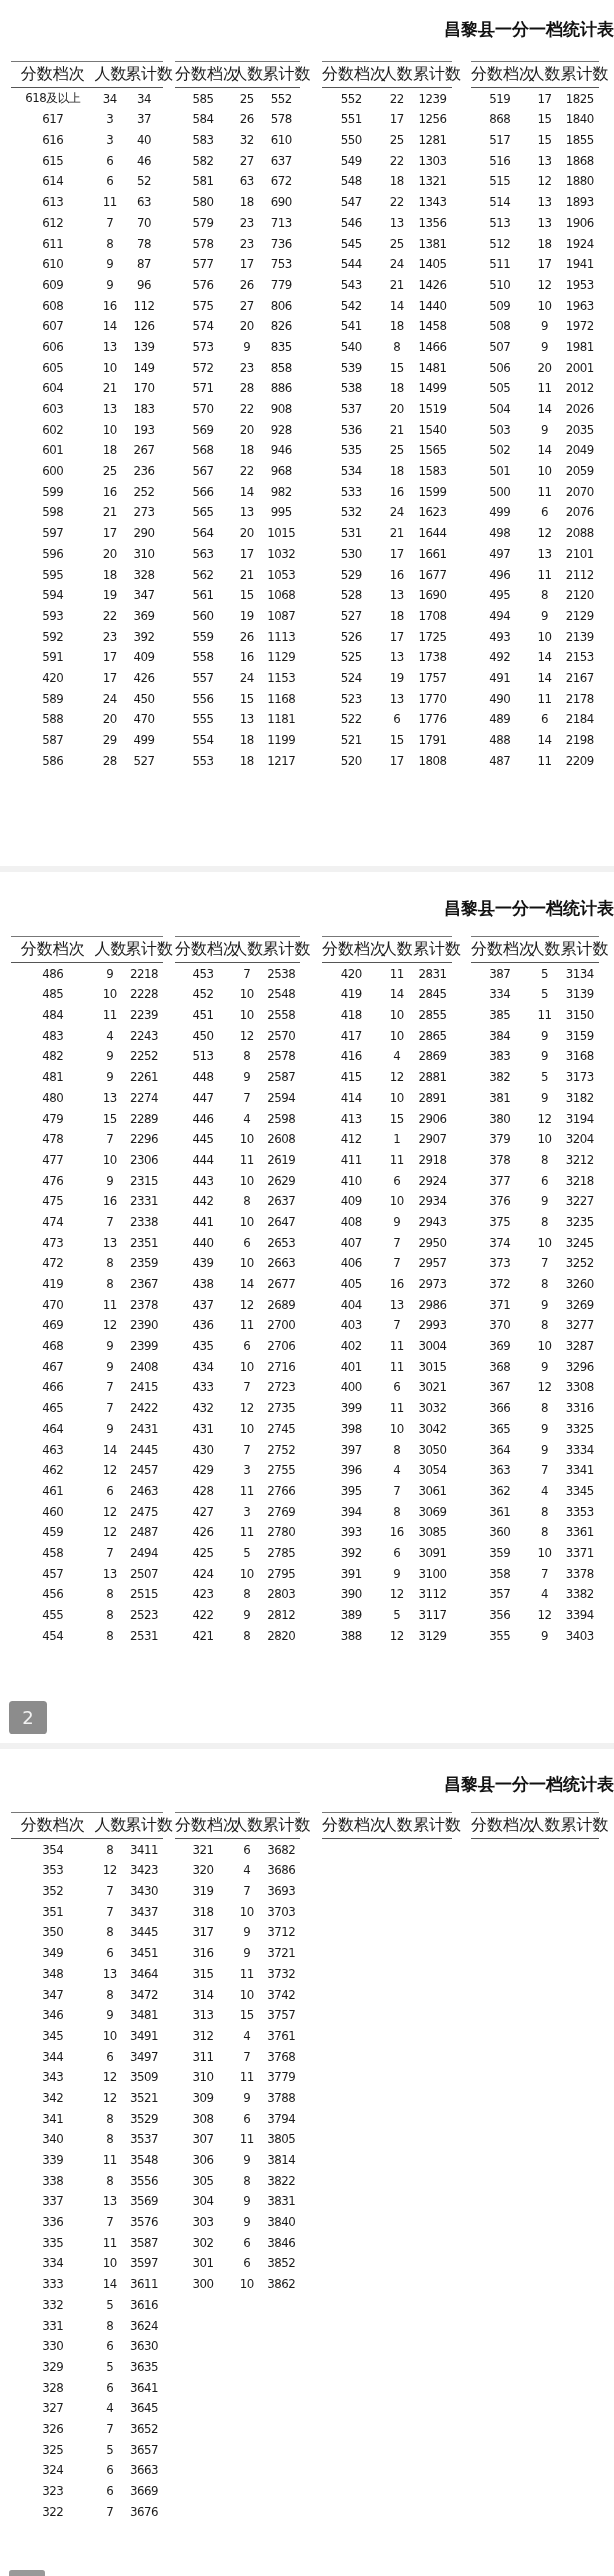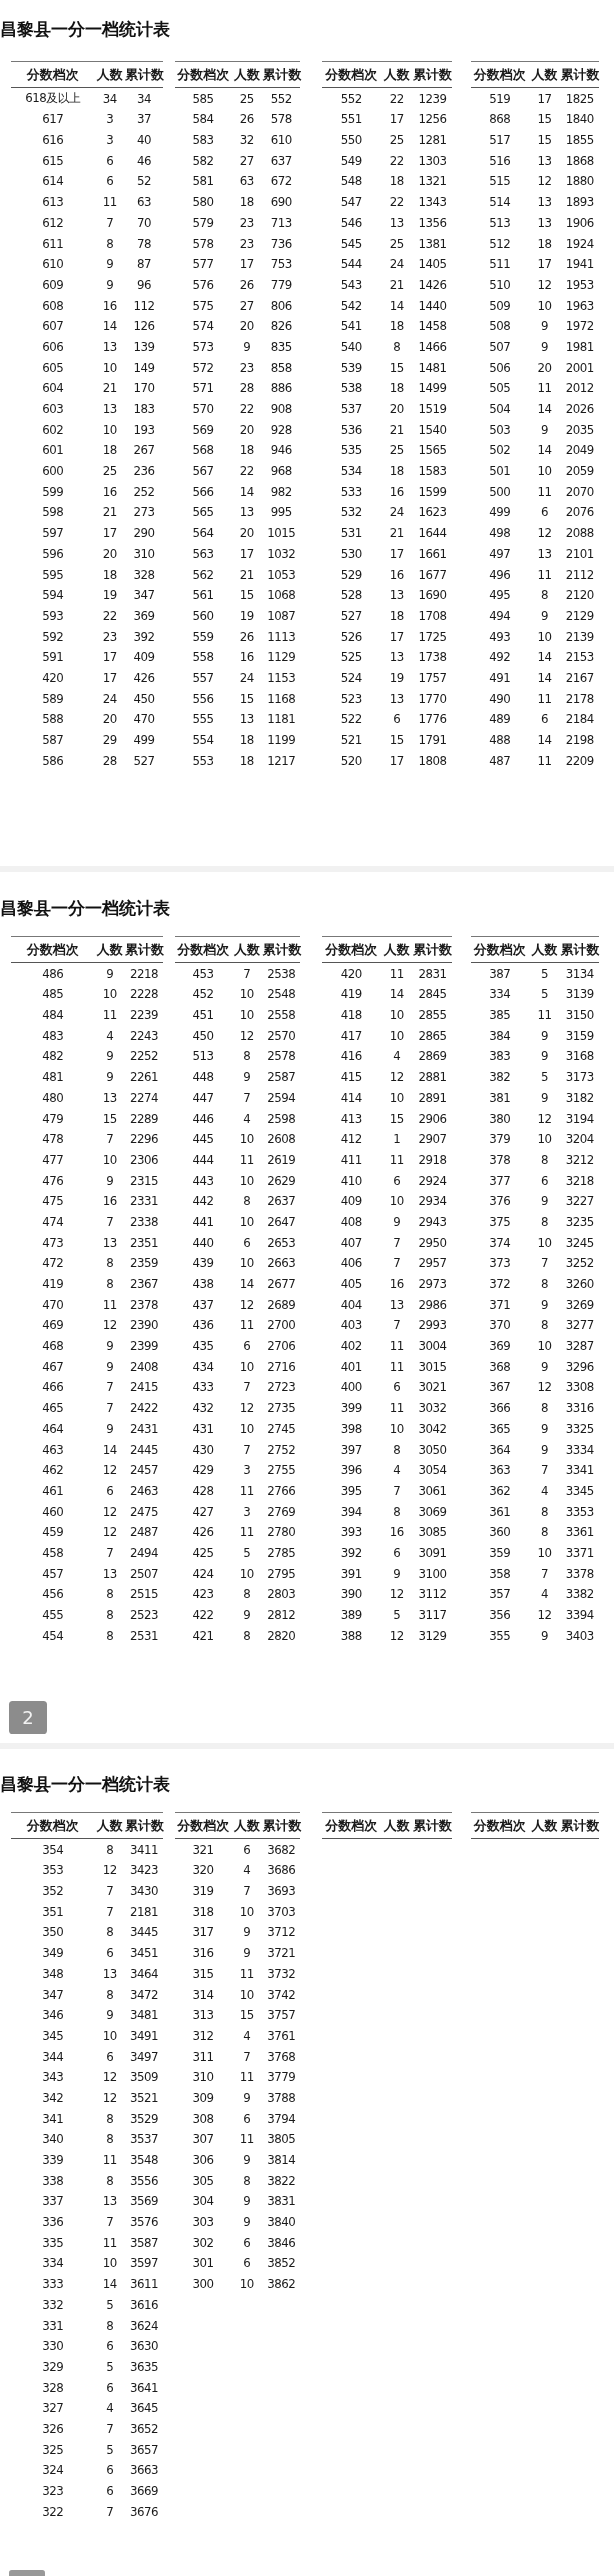--- a/index.html
+++ b/index.html
@@ -1,24 +1,24 @@
 <!DOCTYPE html>
 <html style="font-size:14.5px"><head>
 <meta charset="utf-8">
 <style>
   html, body { margin:0; padding:0; background:#ffffff; }
   body { width:614px; height:2576px; position:relative; overflow:hidden;
          font-family:"DejaVu Sans", "Liberation Sans", sans-serif; color:#1a1a1a; }
   .page { position:absolute; left:0; width:614px; }
-  .title { position:absolute; left:0; width:614px; text-align:left;
+  .title { position:absolute; left:0; width:614px; text-align:right;
            font-family:"DejaVu Serif", "Liberation Serif", serif;
            font-size:17px; font-weight:bold; letter-spacing:0px; color:#111; }
   .grp { position:absolute; }
   .grp table { border-collapse:collapse; width:100%; table-layout:fixed; }
-  .grp thead th { font-size:13px; font-weight:bold; height:25.4px; padding:0;
+  .grp thead th { font-size:16px; font-weight:normal; height:25.4px; padding:0;
                   border-top:1.4px solid #777; border-bottom:1.4px solid #555; white-space:nowrap; }
   .grp tbody td { font-size:11.8px; height:20.7px; padding:0; text-align:center; letter-spacing:-0.5px; white-space:nowrap; }
   .sep { position:absolute; left:0; width:614px; height:6.3px; background:#f1f1f1; }
   .badge { position:absolute; left:9px; top:1701px; width:38px; height:33px; background:#8c8c8c;
            border-radius:3.6px; color:#f2f2f2; font-size:18px; text-align:center; line-height:33px; }
   .bottom-tab { position:absolute; left:9px; top:2570px; width:36px; height:6.3px; background:#999; border-radius:2.7px 2.7px 0 0; }
 </style>
 </head>
 <body>
 
@@ -1523,21 +1523,21 @@
               <td>3423</td>
             </tr>
             <tr>
               <td>352</td>
               <td>7</td>
               <td>3430</td>
             </tr>
             <tr>
               <td>351</td>
               <td>7</td>
-              <td>2181</td>
+              <td>3437</td>
             </tr>
             <tr>
               <td>350</td>
               <td>8</td>
               <td>3445</td>
             </tr>
             <tr>
               <td>349</td>
               <td>6</td>
               <td>3451</td>

